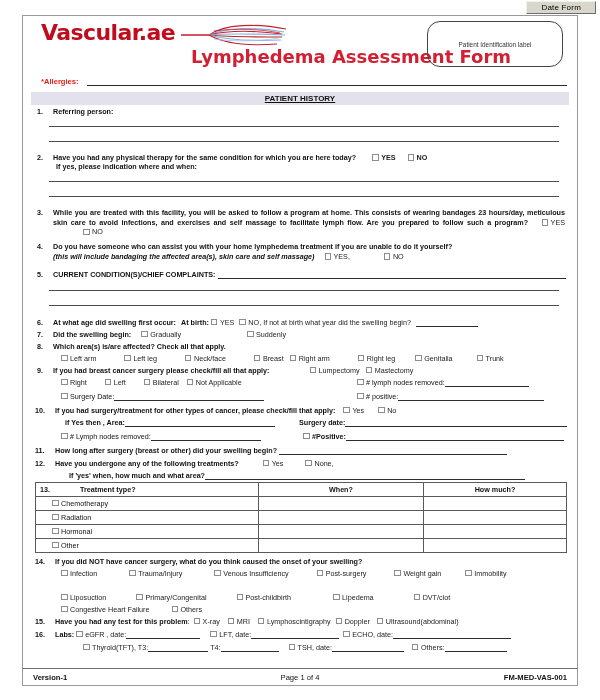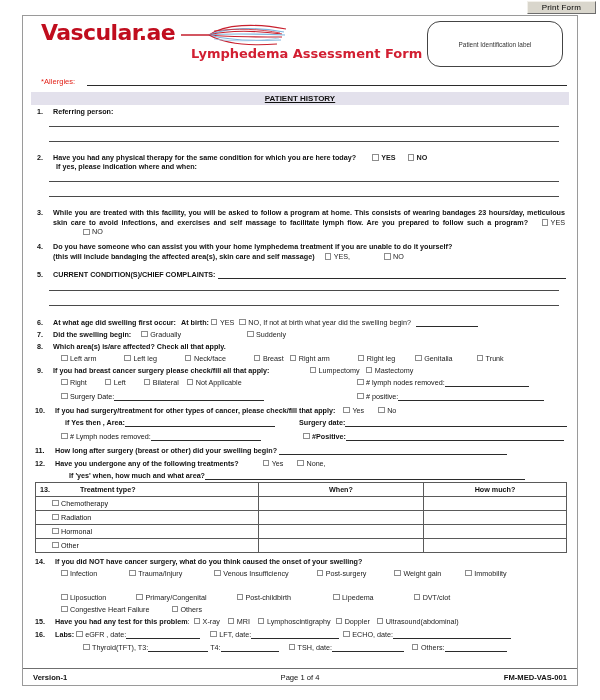--- a/index.html
+++ b/index.html
@@ -40,54 +40,54 @@
   .hdr{position:relative;height:60px;}
   .logo-word{
     position:absolute;left:10px;top:4px;
     font-size:22px;font-weight:bold;color:#c00d1e;
     font-family:"DejaVu Sans", sans-serif;
     letter-spacing:-.6px;
   }
   .logo-mark{position:absolute;left:150px;top:6px;width:110px;height:26px;}
   .form-title{
     position:absolute;left:160px;top:30px;
-    font-size:13px;font-weight:bold;color:#d21f32;
+    font-size:18px;font-weight:bold;color:#d21f32;
     font-family:"DejaVu Sans", sans-serif;
   }
   .pid-box{
     position:absolute;right:6px;top:5px;
     width:134px;height:44px;
     border:1px solid #444;border-radius:13px;
     display:flex;align-items:center;justify-content:center;
     font-size:6.4px;color:#333;text-align:center;
   }
   .allergies{
     position:relative;height:16px;
     padding-left:10px;
   }
   .allergies .lbl{
-    font-size:7.6px;font-weight:normal;color:#e2231a;
+    font-size:7.6px;font-weight:bold;color:#e2231a;
     position:absolute;left:10px;top:1px;
   }
   .allergies .sup{font-size:7.6px;vertical-align:top;}
   .allergies .rule{
     position:absolute;left:56px;right:2px;top:9px;
     border-bottom:1px solid #2b2b2b;
   }
   
   .sect-bar{
     background:#e3e1ec;
     text-align:center;
     font-size:8px;font-weight:bold;
     padding:2px 0 2px 0;
     margin:0 0 1px 0;
   }
   .sect-bar span{ text-decoration:underline; }
   .b{font-weight:bold;}
-  .i{}
+  .i{font-style:italic;}
   .blk{display:block;}
   .line{
     display:inline-block;
     border-bottom:1px solid #2b2b2b;
     height:7px;vertical-align:bottom;
   }
   .fullrule{
     display:block;border-bottom:1px solid #4a4a4a;
     margin:7px 10px 0 18px;height:0;
   }
@@ -137,21 +137,21 @@
     font-size:7.6px;
   }
   .footer .fl{position:absolute;left:10px;font-weight:bold;}
   .footer .fc{width:100%;text-align:center;}
   .footer .fr{position:absolute;right:10px;font-weight:bold;}
 </style>
 </head>
 <body>
 
 <div class="print-bar">
-  <button class="print-btn">Print Form</button>
+  <button class="print-btn">Date Form</button>
 </div>
 
 <div class="page">
 
   <div class="hdr">
     <div class="logo-word">Vascular.ae</div>
 
     <svg class="logo-mark" viewBox="0 0 110 26">
       <g fill="none" stroke-width="1.1">
         <path d="M0,13 L30,13" stroke="#c00d1e" stroke-width="1.4"></path>
@@ -304,21 +304,21 @@
   <div class="qblock wide" style="margin-top:4px;padding-left:24px;">
     <span class="qn">11.</span>
     <span class="qtext">How long after surgery (breast or other) did your swelling begin?</span>
     <span class="line" style="width:228px;"></span>
   </div>
 
   <div class="qblock wide" style="margin-top:4px;padding-left:24px;">
     <span class="qn">12.</span>
     <span class="qtext">Have you undergone any of the following treatments?</span>
     <span class="opt" style="margin-left:22px;"><span class="cb"></span><span>Yes</span></span>
-    <span class="opt" style="margin-left:12px;"><span class="cb"></span><span>None,</span></span>
+    <span class="opt" style="margin-left:20px;"><span class="cb"></span><span>None,</span></span>
   </div>
   <div style="padding-left:38px;margin-top:3px;">
     <span class="qtext">If 'yes' when, how much and what area?</span><span class="line" style="width:320px;"></span>
   </div>
 
   <table class="tt">
     <thead>
       <tr>
         <th class="c1 col1"><span class="n">13.</span><span>Treatment type?</span></th>
         <th class="col2">When?</th>

